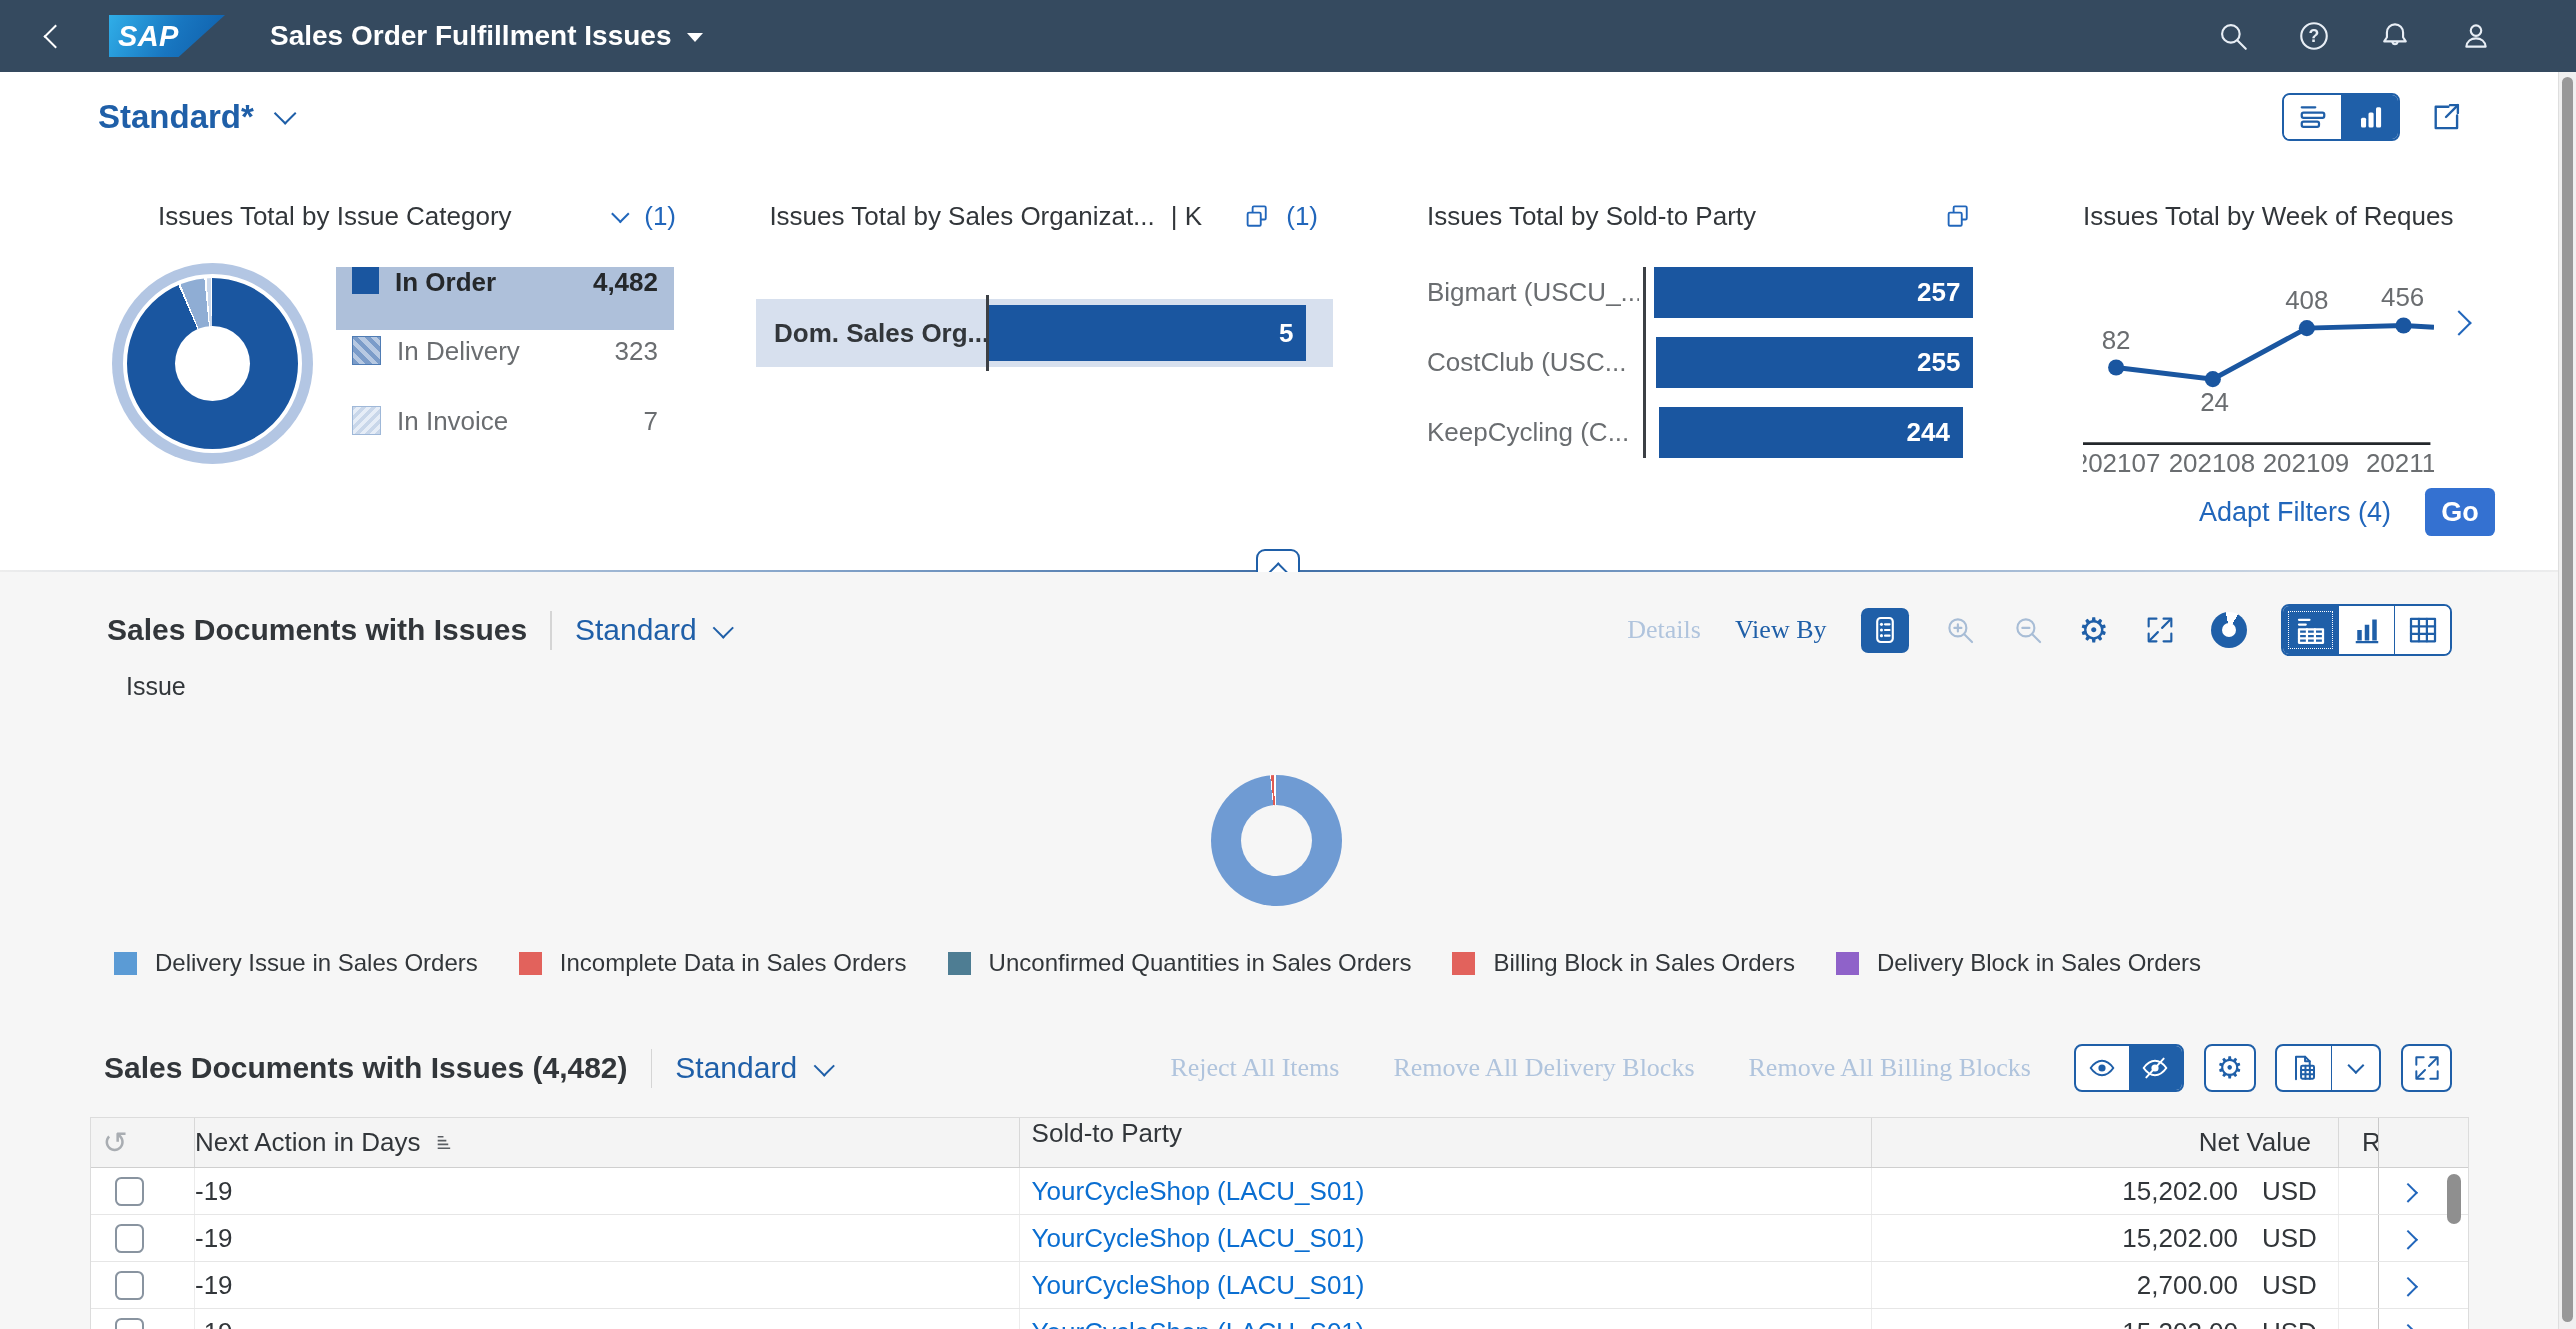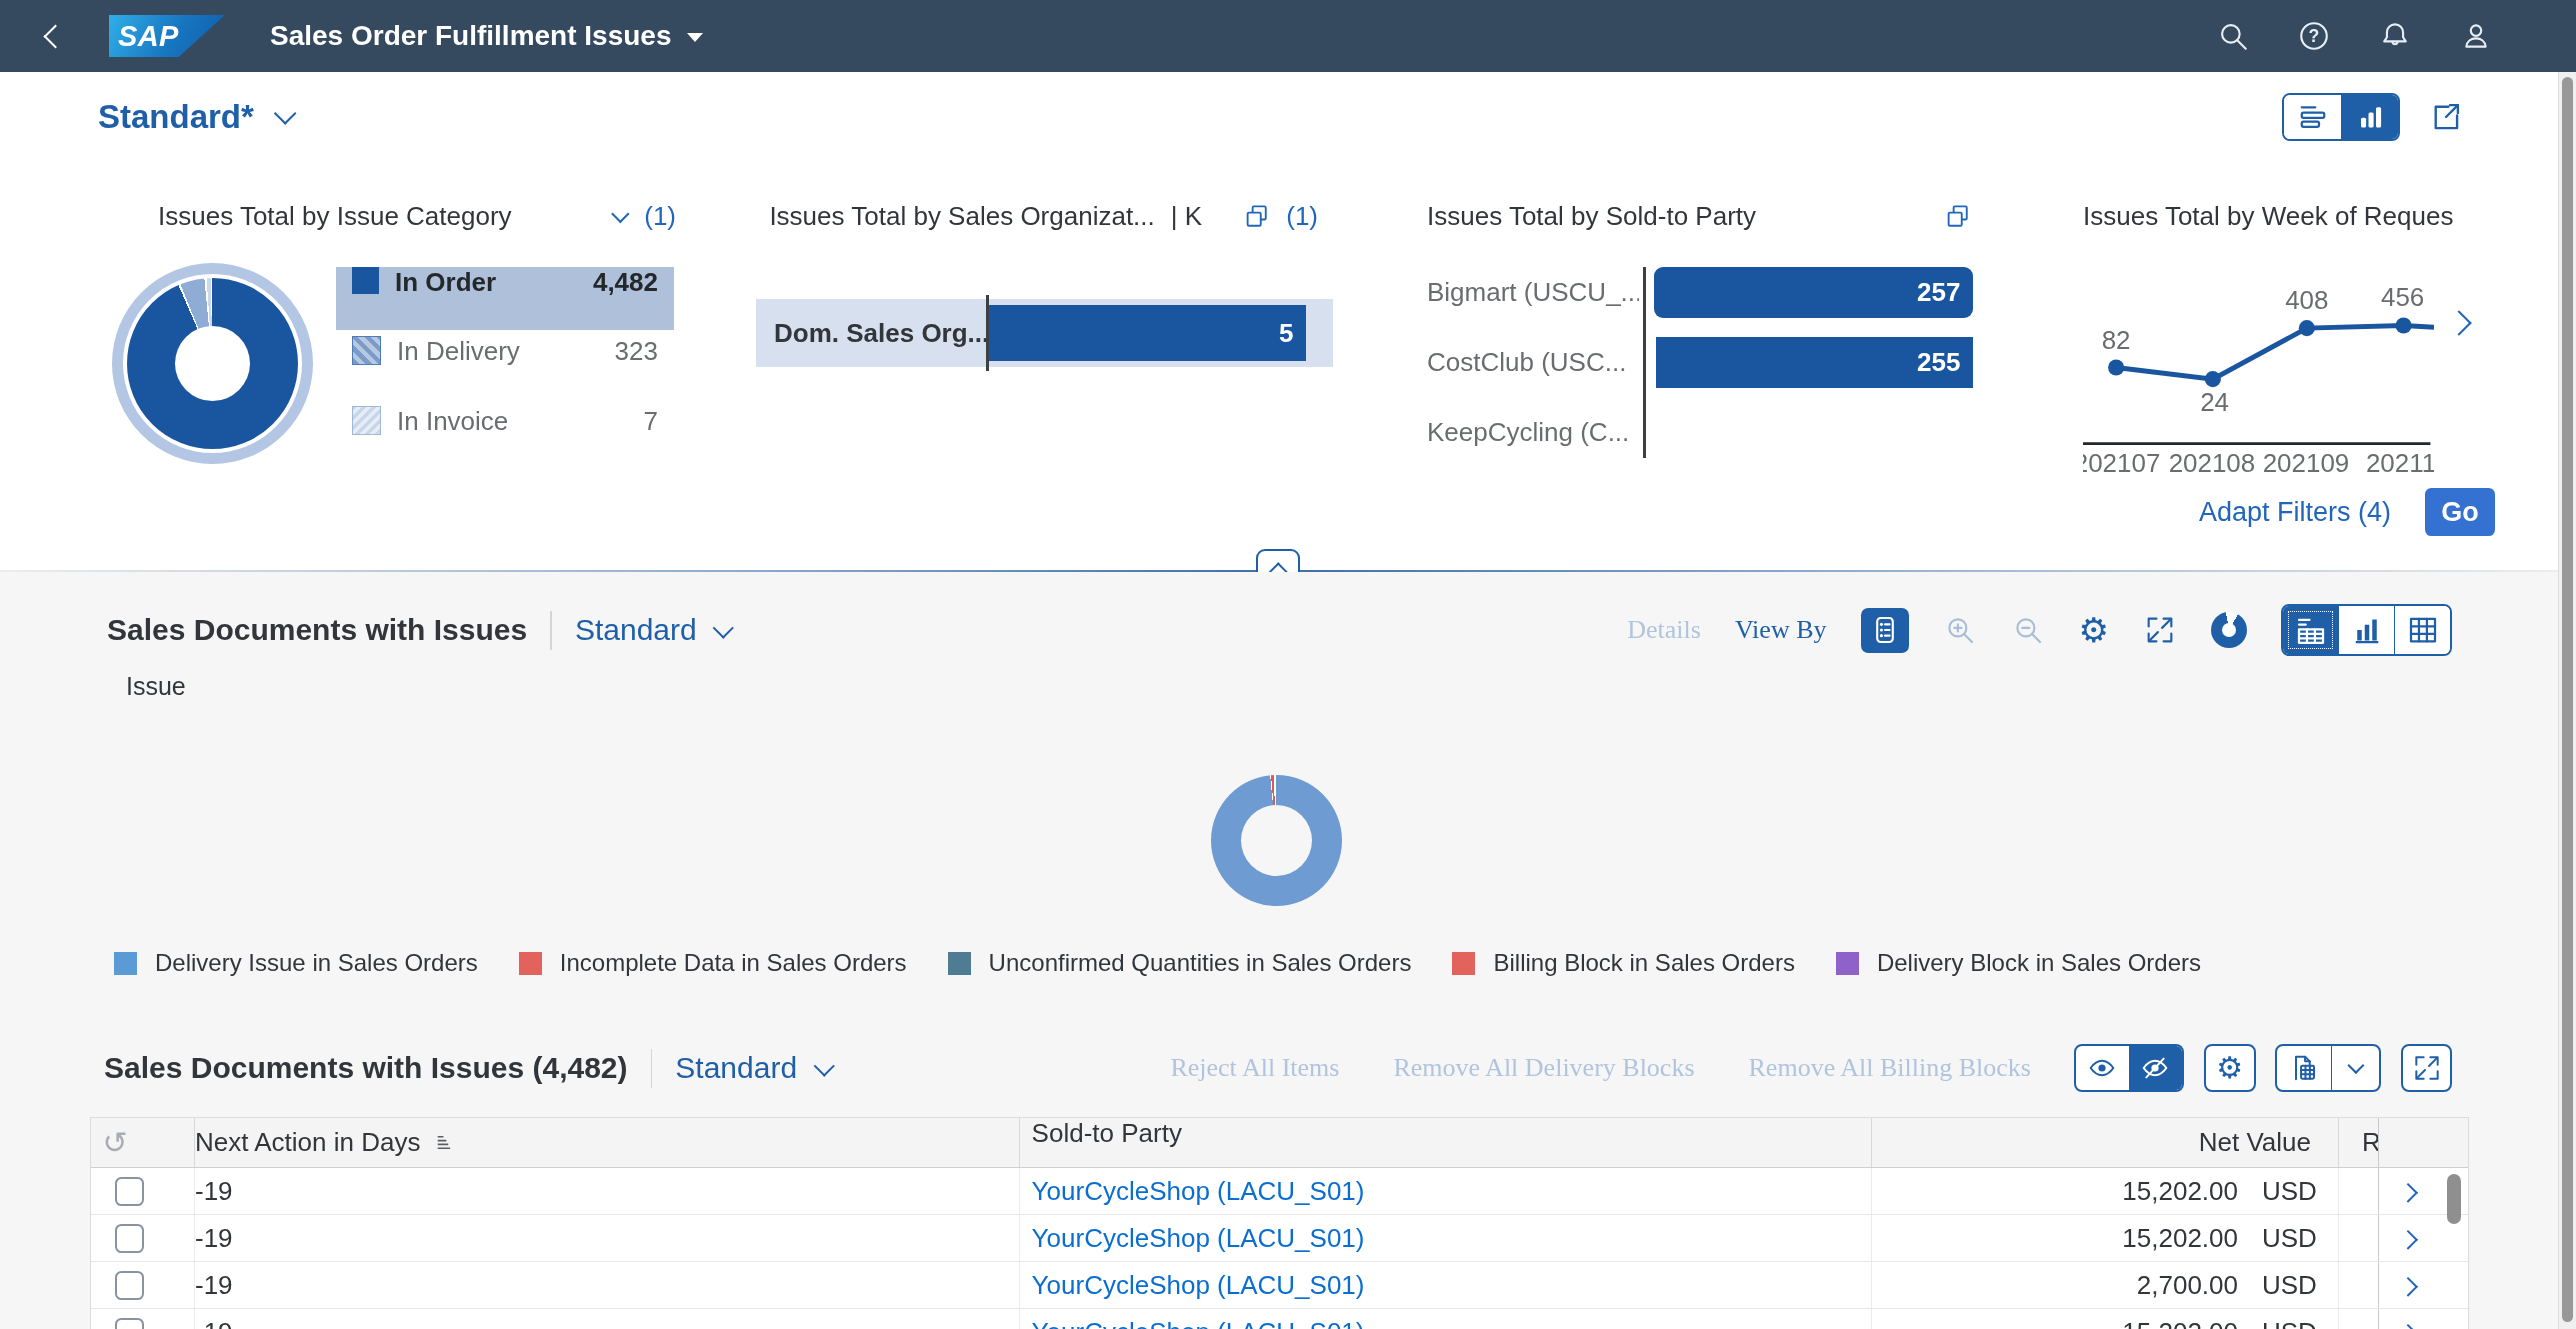--- a/index.html
+++ b/index.html
@@ -298,32 +298,35 @@
         <svg class="ic" width="30" height="30" viewBox="0 0 24 24">
             <rect x="8.5" y="3.5" width="10.5" height="10.5" rx="1"></rect>
             <rect x="4.5" y="8.5" width="10.5" height="10.5" rx="1" fill="#fff"></rect>
           </svg>
       </span>
     </div>
     <div class="c3chart">
       <span class="c3axis"></span>
       <div class="c3row">
         <span class="c3label">Bigmart (USCU_...</span>
-        <div class="c3bar" style="width:326px;border-radius:9px;">
+        <div class="c3bar" style="width:326px;">
             <span>257</span>
           </div>
       </div>
       <div class="c3row">
         <span class="c3label">CostClub (USC...</span>
         <div class="c3bar" style="width:320px;">
             <span>255</span>
           </div>
       </div>
       <div class="c3row">
         <span class="c3label">KeepCycling (C...</span>
+        <div class="c3bar" style="width:304px;">
+            <span>244</span>
+          </div>
       </div>
     </div>
   </div>
 
   <div class="fcard card4">
     <div class="fhead">
       <span>Issues Total by Week of Reques</span>
     </div>
     <svg class="c4svg" width="351" height="208" viewBox="0 0 392 232">
       <line x1="0" y1="196" x2="388" y2="196" stroke="#23272b" stroke-width="3"></line>

